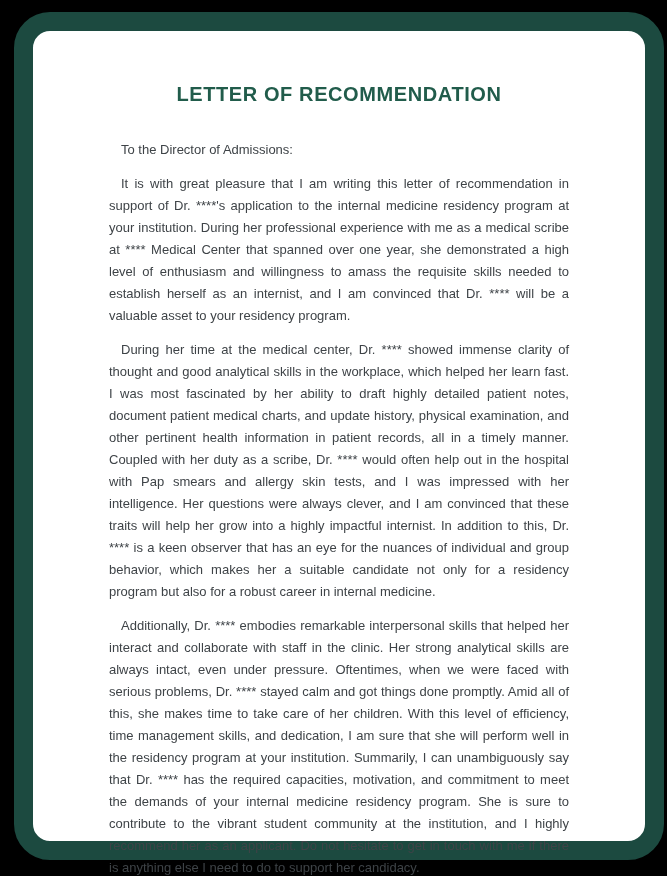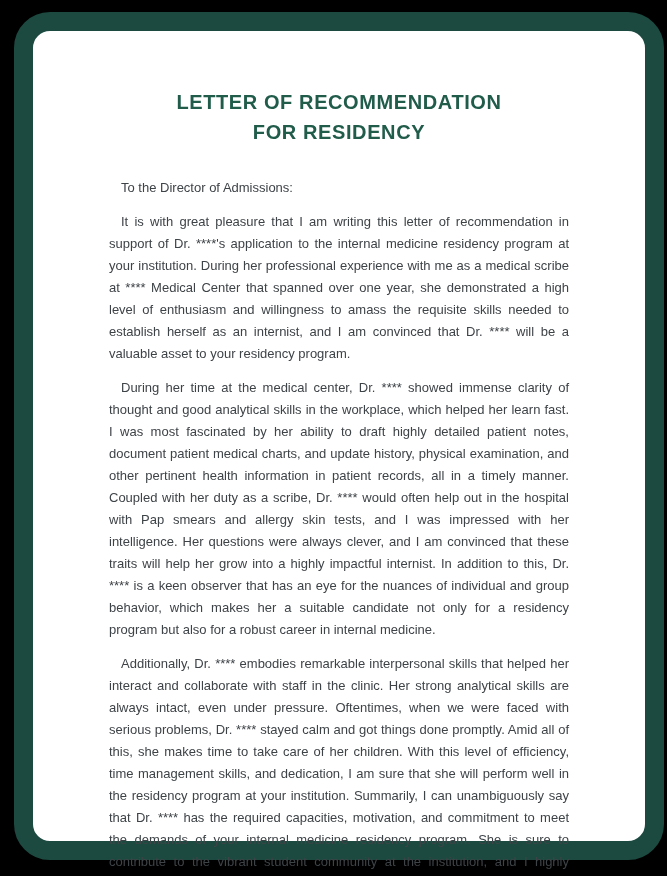--- a/index.html
+++ b/index.html
@@ -18,21 +18,21 @@
     top: 12px;
     width: 650px;
     height: 848px;
     box-sizing: border-box;
     background: #ffffff;
     border: 19px solid #1c4a40;
     border-radius: 36px;
     padding: 40px 76px 0 76px;
   }
   .title {
-    margin: 16px;
+    margin: 8px;
     text-align: center;
     color: #215c4b;
     font-size: 20px;
     font-weight: 700;
     line-height: 30px;
     letter-spacing: 0.6px;
   }
   .title span { display: block; }
   .salutation {
     margin: 30px 0 4px 0;
@@ -50,21 +50,20 @@
     text-indent: 12px;
   }
 </style>
 </head>
 <body>
 
 <div class="frame">
 
   <h1 class="title">
     <span>LETTER OF RECOMMENDATION</span>
-    <span>FOR RESIDENCY</span>
   </h1>
 
   <p class="salutation">To the Director of Admissions:</p>
 
   <p class="para">It is with great pleasure that I am writing this letter of recommendation in support of Dr. ****'s application to the internal medicine residency program at your institution. During her professional experience with me as a medical scribe at **** Medical Center that spanned over one year, she demonstrated a high level of enthusiasm and willingness to amass the requisite skills needed to establish herself as an internist, and I am convinced that Dr. **** will be a valuable asset to your residency program.</p>
   <p class="para">During her time at the medical center, Dr. **** showed immense clarity of thought and good analytical skills in the workplace, which helped her learn fast. I was most fascinated by her ability to draft highly detailed patient notes, document patient medical charts, and update history, physical examination, and other pertinent health information in patient records, all in a timely manner. Coupled with her duty as a scribe, Dr. **** would often help out in the hospital with Pap smears and allergy skin tests, and I was impressed with her intelligence. Her questions were always clever, and I am convinced that these traits will help her grow into a highly impactful internist. In addition to this, Dr. **** is a keen observer that has an eye for the nuances of individual and group behavior, which makes her a suitable candidate not only for a residency program but also for a robust career in internal medicine.</p>
   <p class="para">Additionally, Dr. **** embodies remarkable interpersonal skills that helped her interact and collaborate with staff in the clinic. Her strong analytical skills are always intact, even under pressure. Oftentimes, when we were faced with serious problems, Dr. **** stayed calm and got things done promptly. Amid all of this, she makes time to take care of her children. With this level of efficiency, time management skills, and dedication, I am sure that she will perform well in the residency program at your institution. Summarily, I can unambiguously say that Dr. **** has the required capacities, motivation, and commitment to meet the demands of your internal medicine residency program. She is sure to contribute to the vibrant student community at the institution, and I highly recommend her as an applicant. Do not hesitate to get in touch with me if there is anything else I need to do to support her candidacy.</p>
 
 </div>
 

